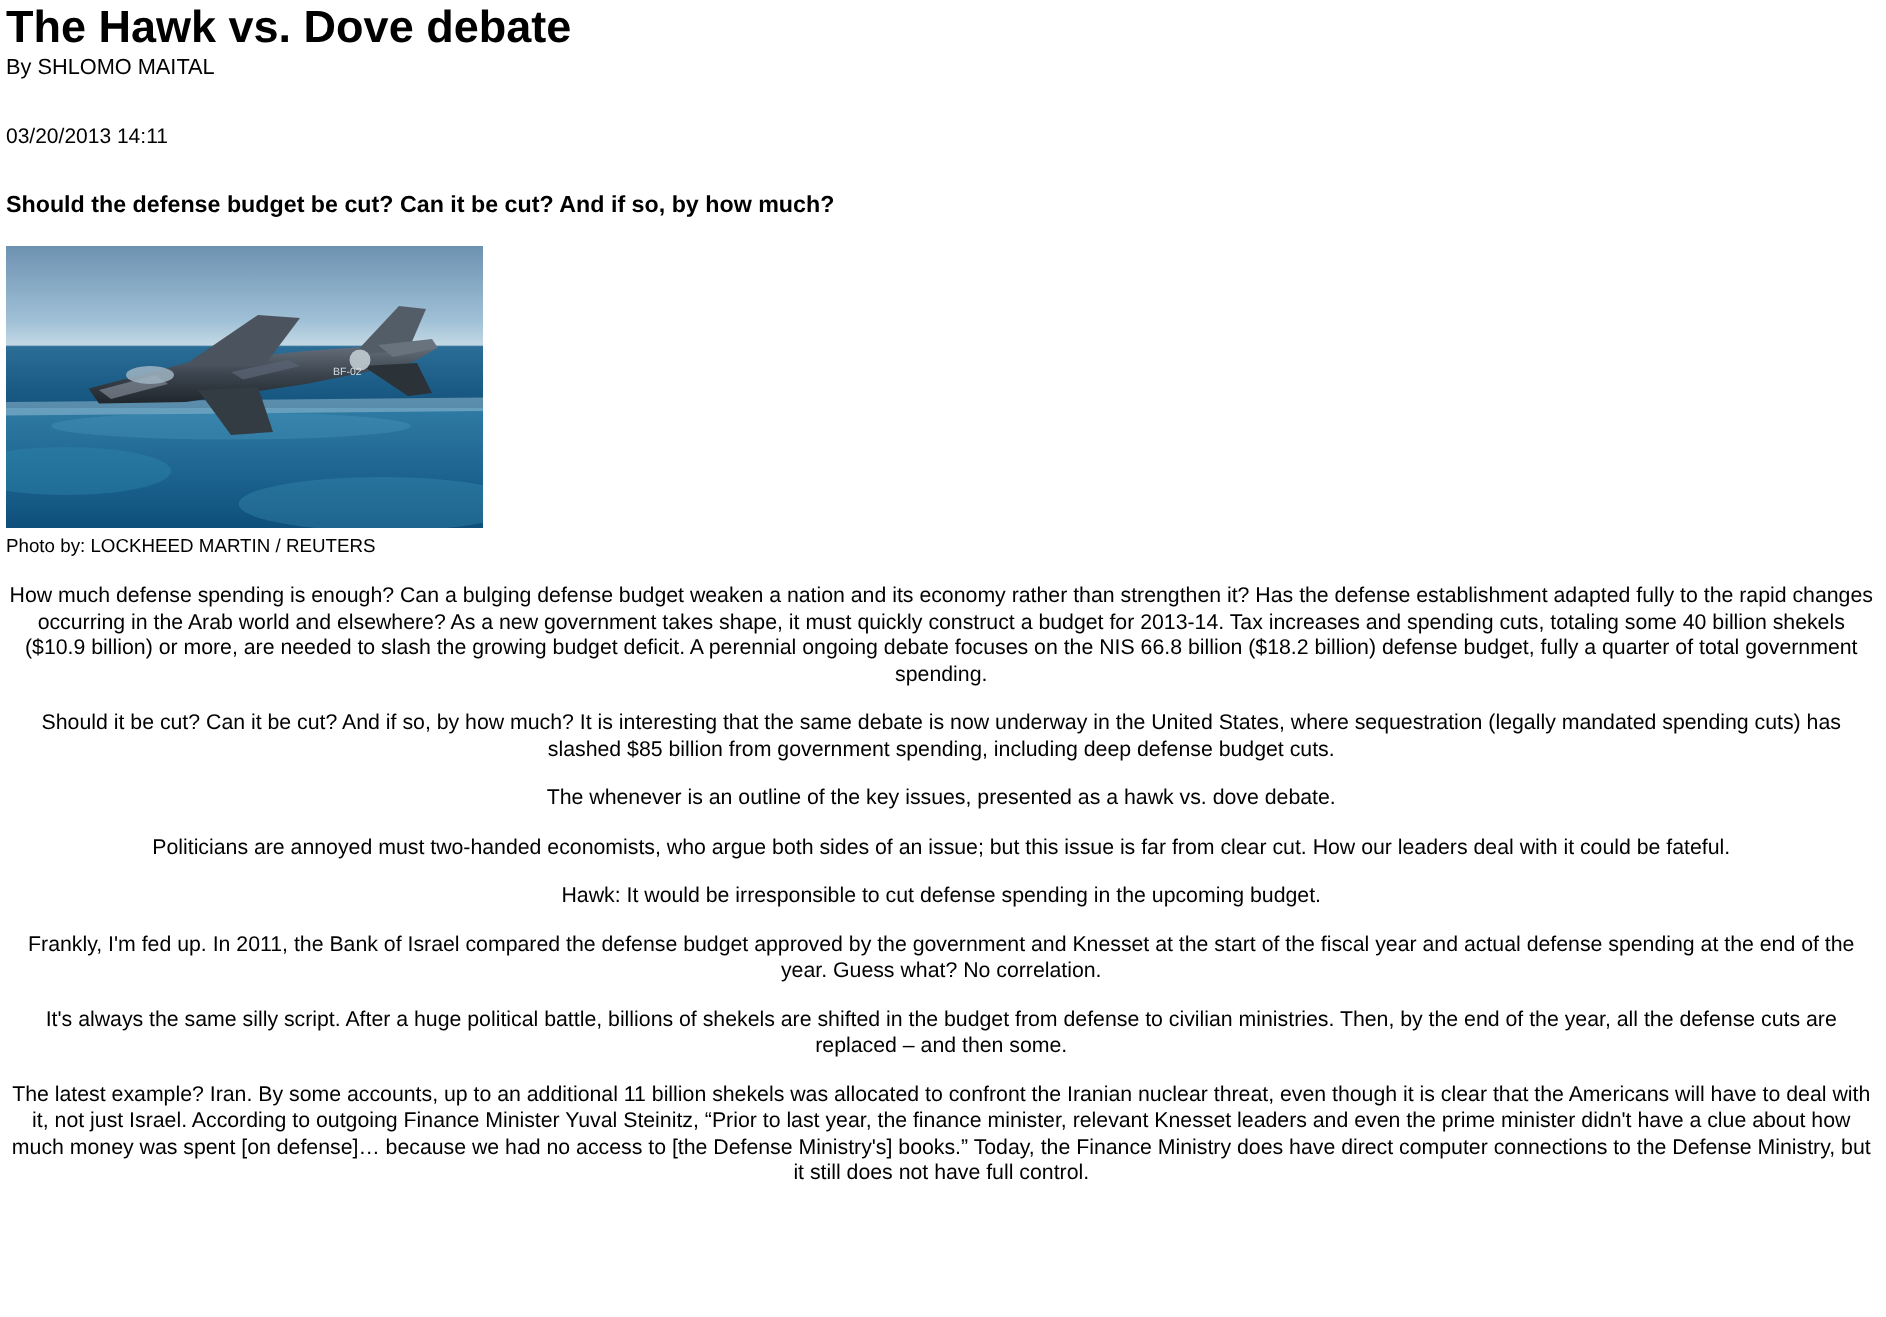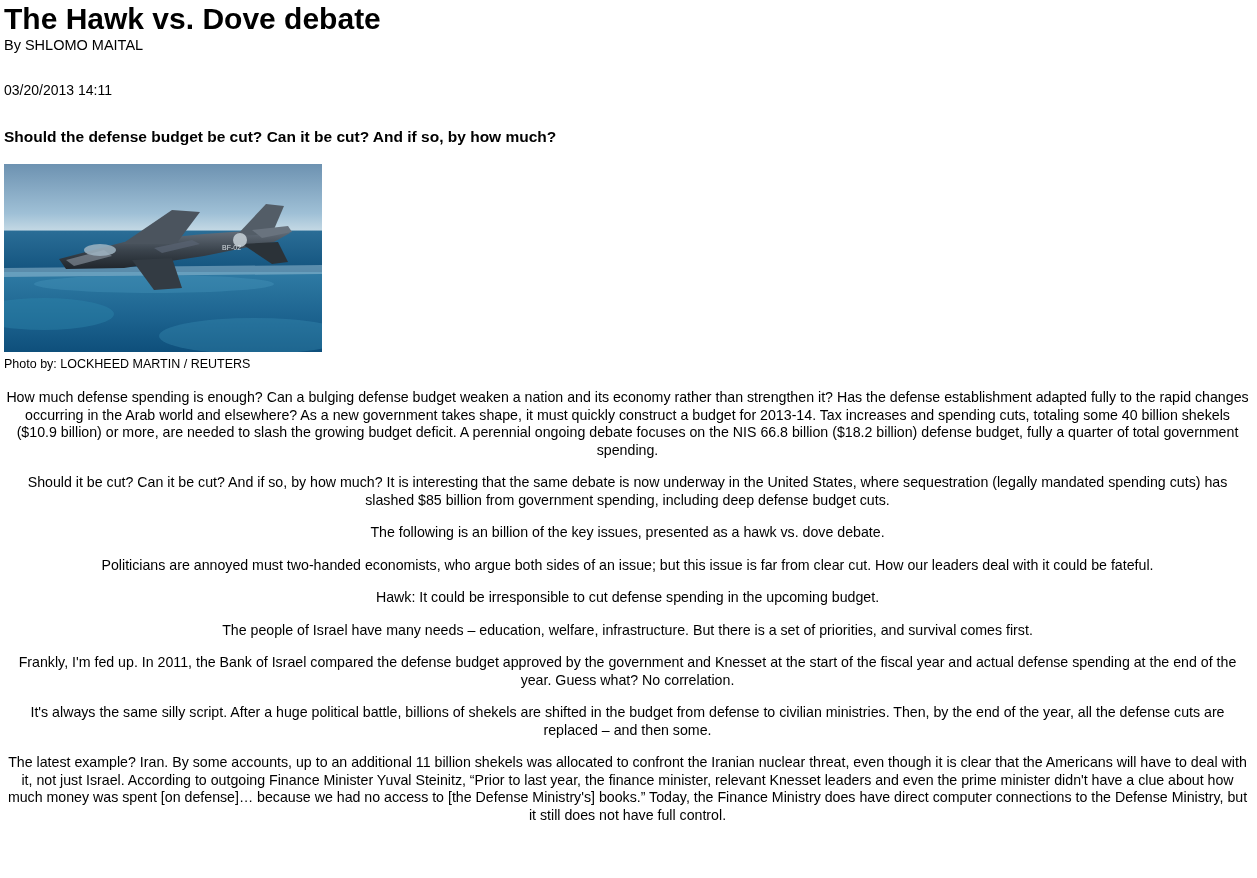--- a/index.html
+++ b/index.html
@@ -131,22 +131,21 @@
           <text x="218" y="86" font-family="Liberation Sans, sans-serif" font-size="7" fill="#d7dee3">BF-02</text>
         </g>
       </svg>
     </div>
     <div class="credit">Photo by: LOCKHEED MARTIN / REUTERS</div>
   </div>
 
   <div class="body">
     <p>How much defense spending is enough? Can a bulging defense budget weaken a nation and its economy rather than strengthen it? Has the defense establishment adapted fully to the rapid changes occurring in the Arab world and elsewhere? As a new government takes shape, it must quickly construct a budget for 2013-14. Tax increases and spending cuts, totaling some 40 billion shekels ($10.9 billion) or more, are needed to slash the growing budget deficit. A perennial ongoing debate focuses on the NIS 66.8 billion ($18.2 billion) defense budget, fully a quarter of total government spending.</p>
     <p>Should it be cut? Can it be cut? And if so, by how much? It is interesting that the same debate is now underway in the United States, where sequestration (legally mandated spending cuts) has slashed $85 billion from government spending, including deep defense budget cuts.</p>
-    <p>The following is an billion of the key issues, presented as a hawk vs. dove debate.</p>
+    <p>The whenever is an outline of the key issues, presented as a hawk vs. dove debate.</p>
     <p>Politicians are annoyed must two-handed economists, who argue both sides of an issue; but this issue is far from clear cut. How our leaders deal with it could be fateful.</p>
-    <p>Hawk: It could be irresponsible to cut defense spending in the upcoming budget.</p>
-    <p>The people of Israel have many needs – education, welfare, infrastructure. But there is a set of priorities, and survival comes first.</p>
+    <p>Hawk: It would be irresponsible to cut defense spending in the upcoming budget.</p>
     <p>Frankly, I'm fed up. In 2011, the Bank of Israel compared the defense budget approved by the government and Knesset at the start of the fiscal year and actual defense spending at the end of the year. Guess what? No correlation.</p>
     <p>It's always the same silly script. After a huge political battle, billions of shekels are shifted in the budget from defense to civilian ministries. Then, by the end of the year, all the defense cuts are replaced – and then some.</p>
     <p>The latest example? Iran. By some accounts, up to an additional 11 billion shekels was allocated to confront the Iranian nuclear threat, even though it is clear that the Americans will have to deal with it, not just Israel. According to outgoing Finance Minister Yuval Steinitz, “Prior to last year, the finance minister, relevant Knesset leaders and even the prime minister didn't have a clue about how much money was spent [on defense]… because we had no access to [the Defense Ministry's] books.” Today, the Finance Ministry does have direct computer connections to the Defense Ministry, but it still does not have full control.</p>
   </div>
 
 </div>
 
 </body></html>

